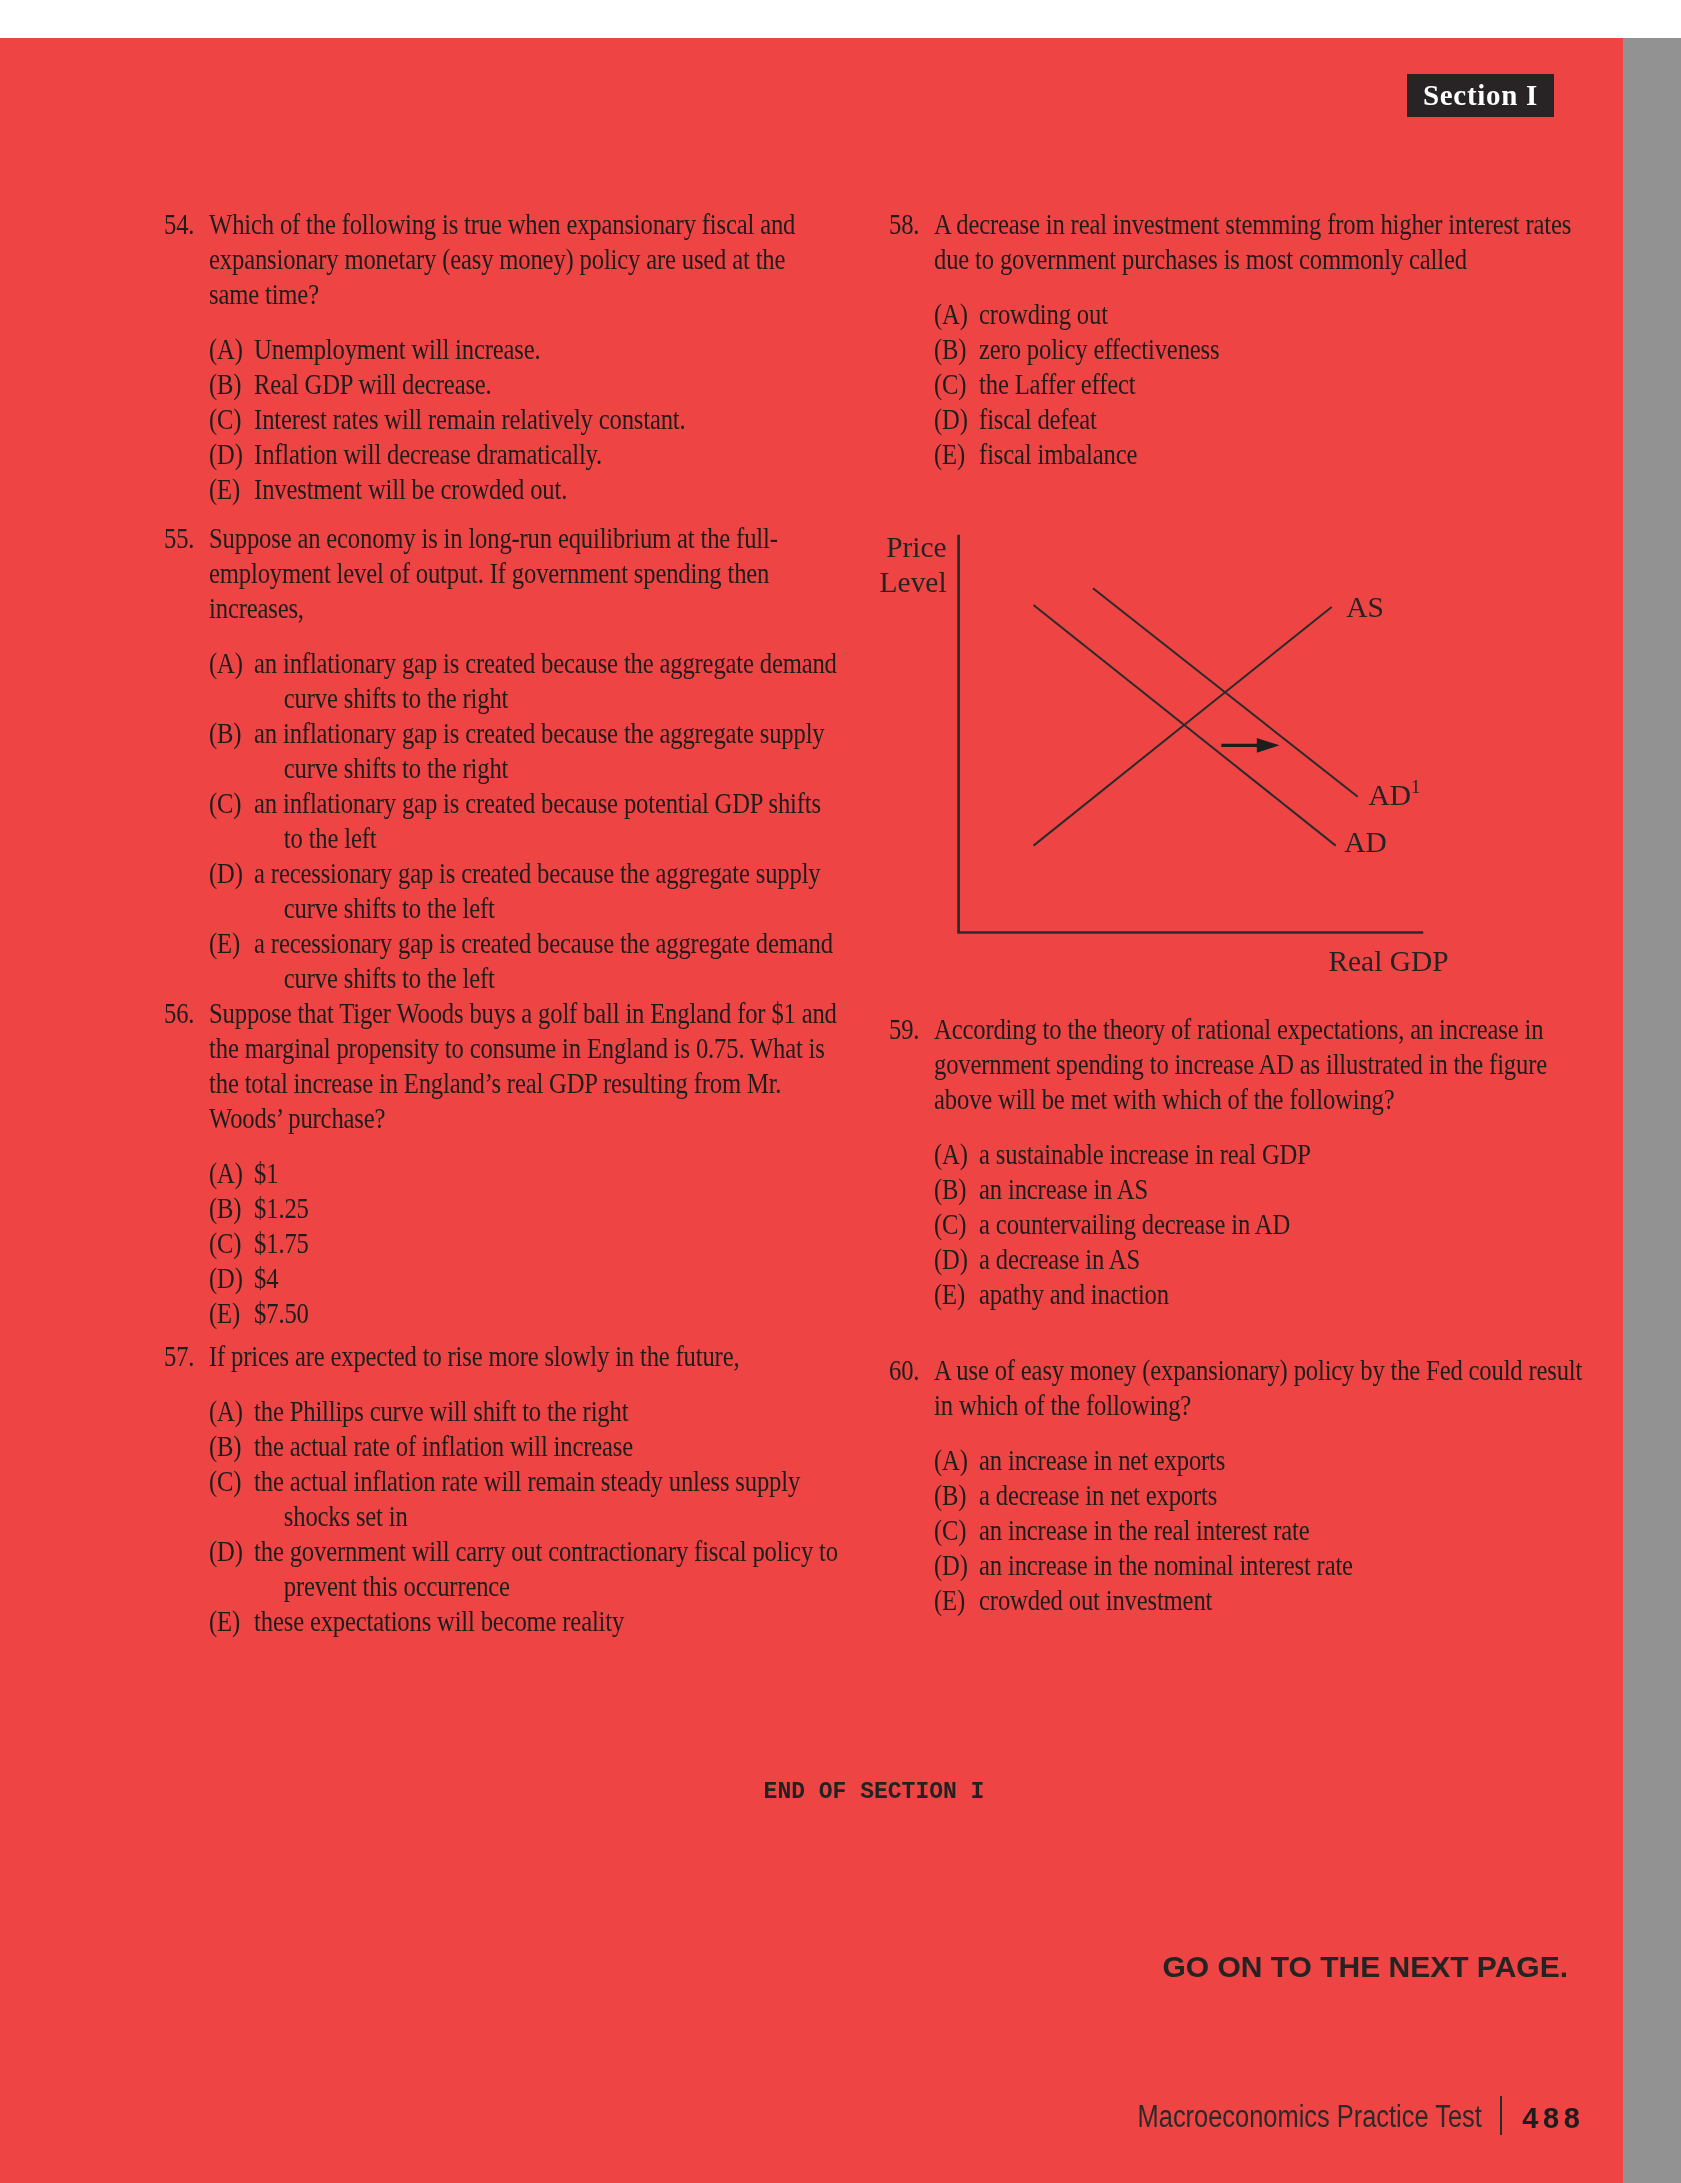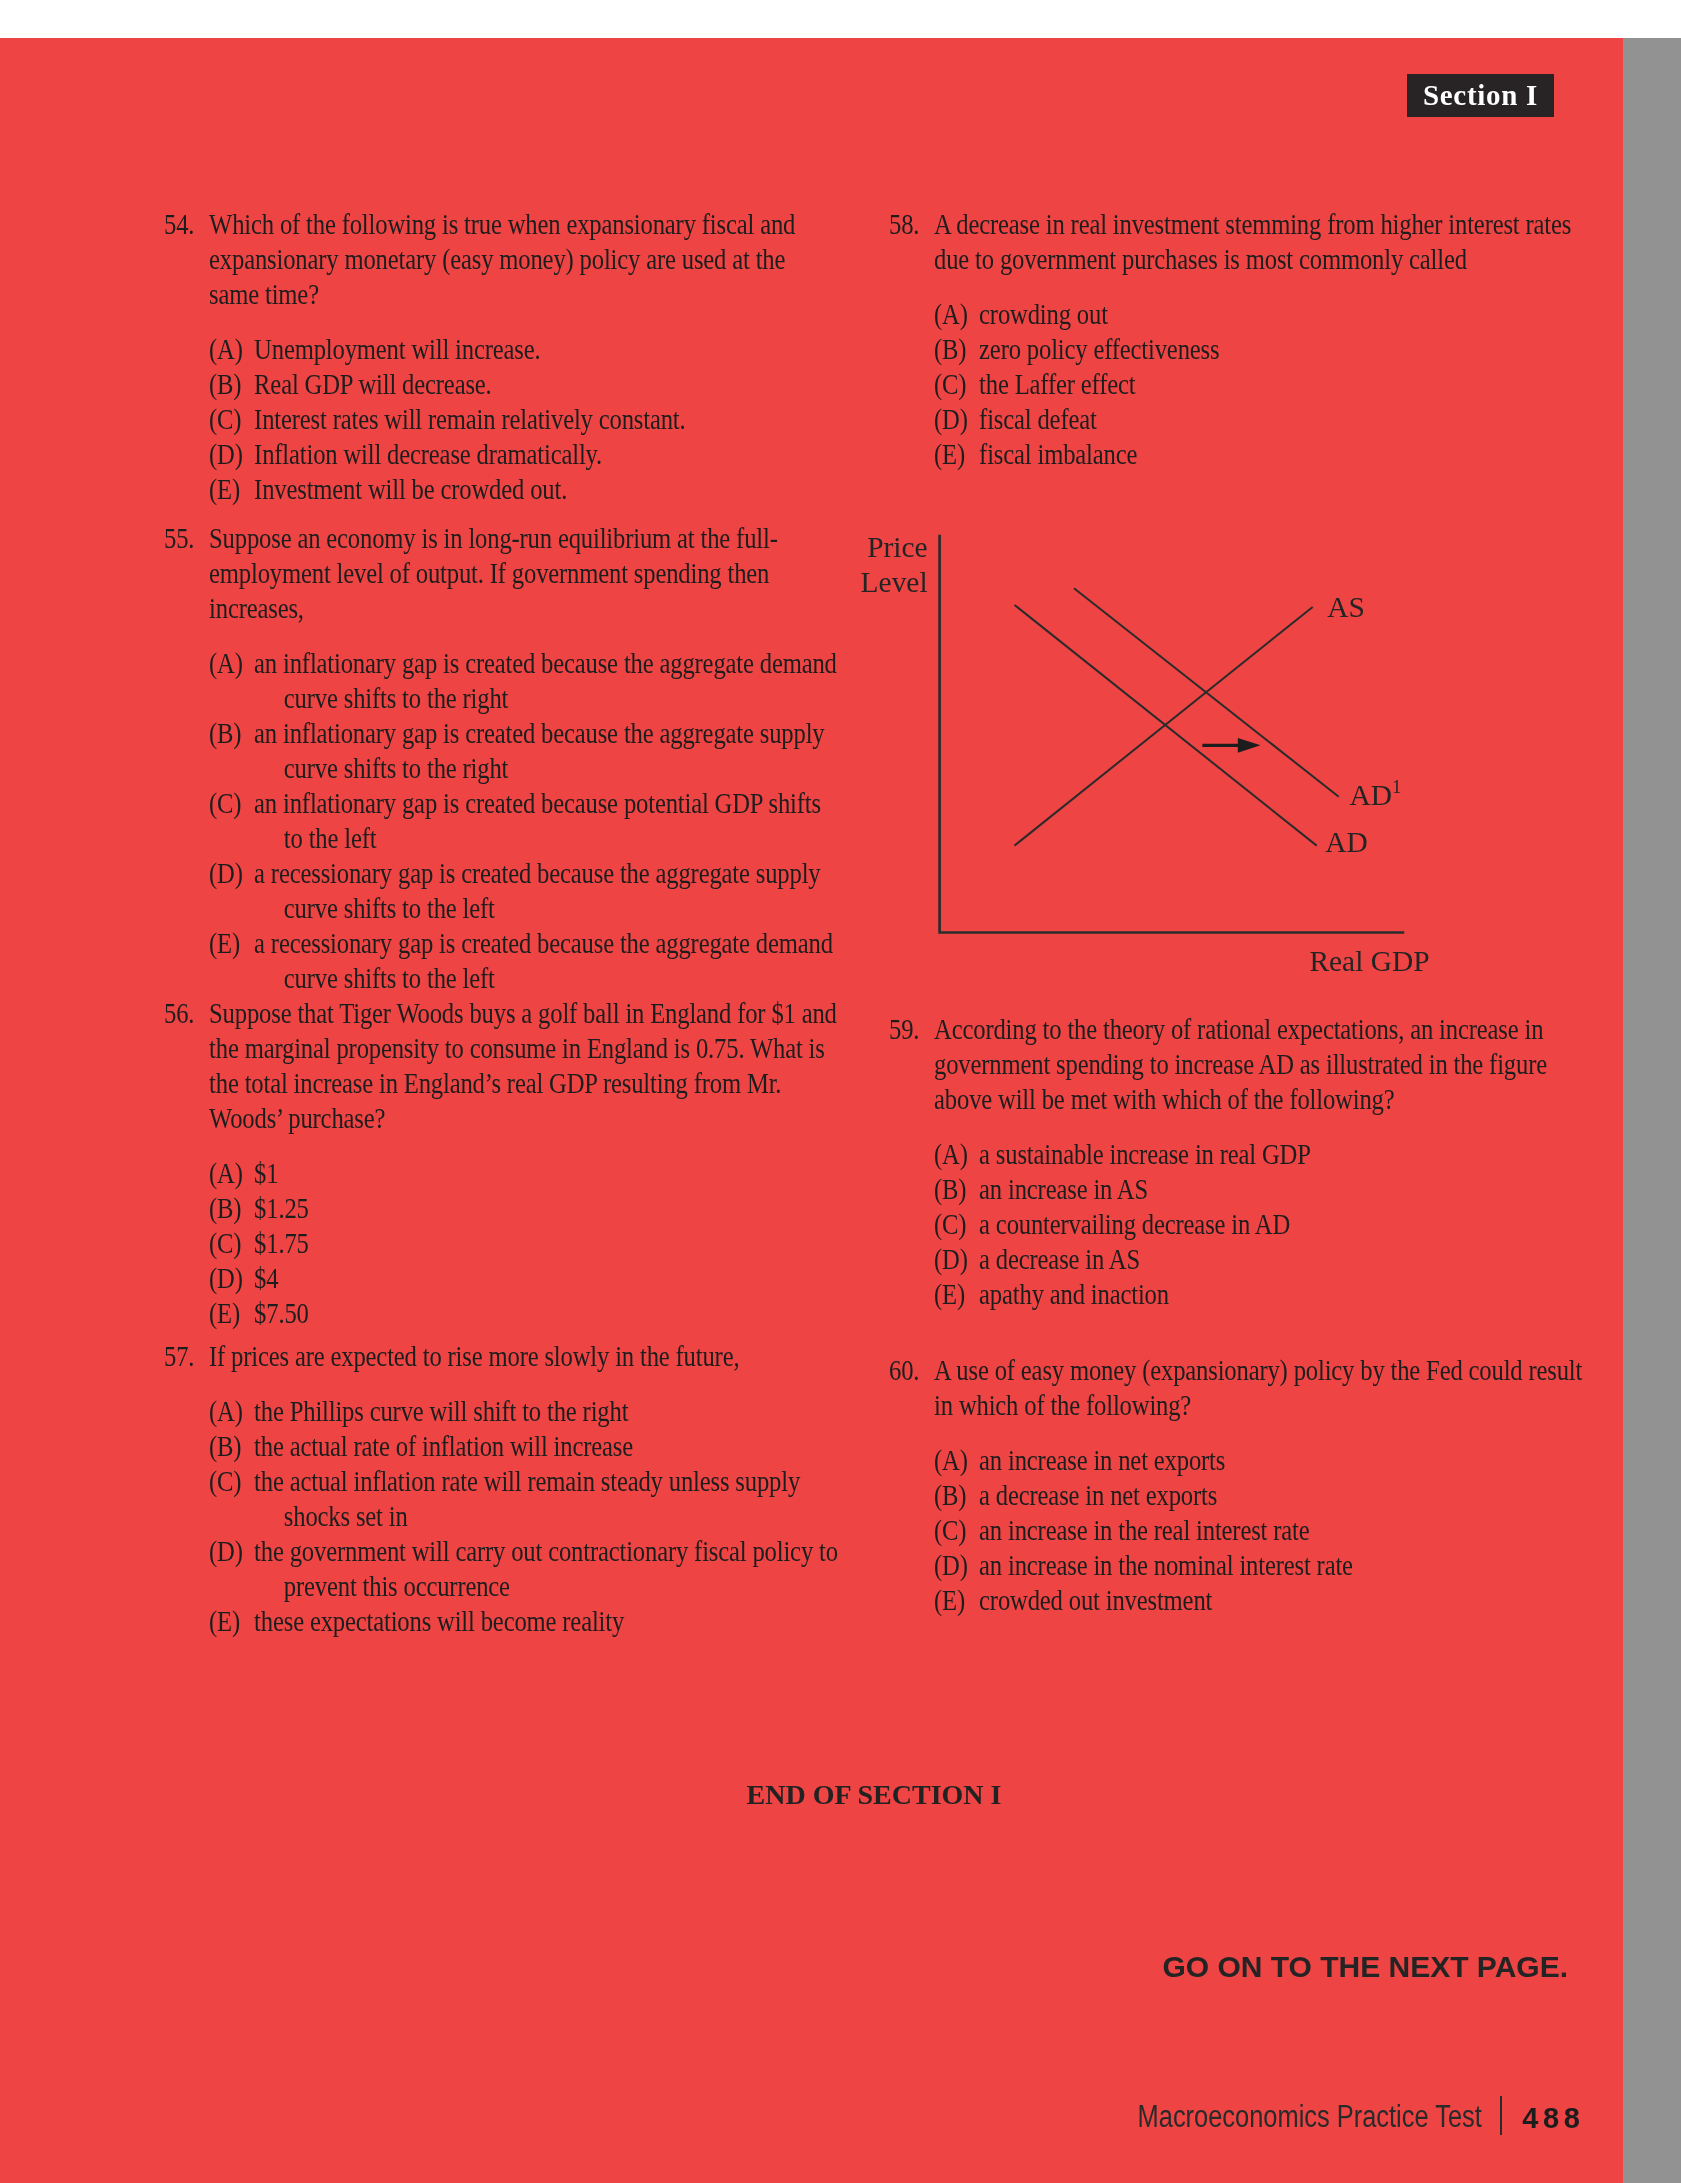--- a/index.html
+++ b/index.html
@@ -40,31 +40,31 @@
     font-size:29px;
     line-height:35px;
     letter-spacing:-0.2px;
   }
   .stem { padding-left:53px; text-indent:-53px; }
   .qnum { display:inline-block; width:53px; text-indent:0; }
   .opts { margin-top:20px; margin-left:53px; }
   .opt  { padding-left:88px; text-indent:-88px; }
   .opt-letter { display:inline-block; width:53px; text-indent:0; }
   
-  .figure-wrap { position:absolute; left:827px; top:480px; width:736px; height:468px; }
+  .figure-wrap { position:absolute; left:846px; top:480px; width:736px; height:468px; }
   .figure-wrap svg { display:block; }
   .fig-text { font-family:"Liberation Serif", serif; font-size:44px; fill:#242424; }
   
   .end-line {
     position:absolute;
     left:66px; top:1741px; width:1616px;
     text-align:center;
-    font-family:Liberation Serif, serif;
-    font-weight:700;
-    font-size:28px;
+    font-family:Liberation Mono, monospace;
+    font-weight:700;
+    font-size:23px;
     color:#222222;
   }
   .go-on {
     position:absolute;
     top:1912px; right:114px;
     font-family:"Liberation Sans", sans-serif;
     font-weight:700;
     font-size:30px;
     color:#242424;
   }

